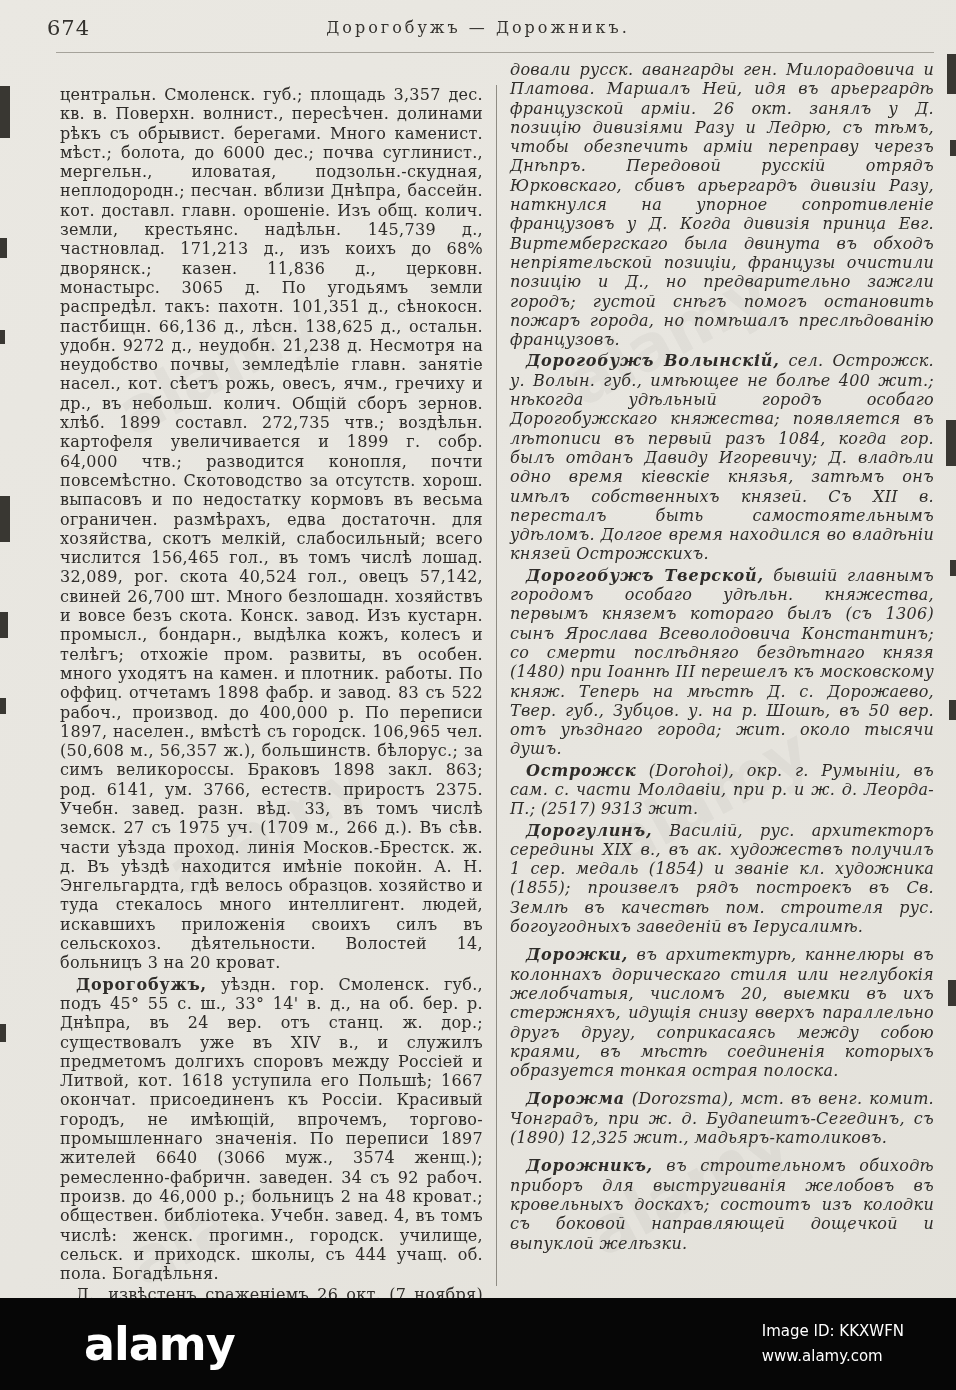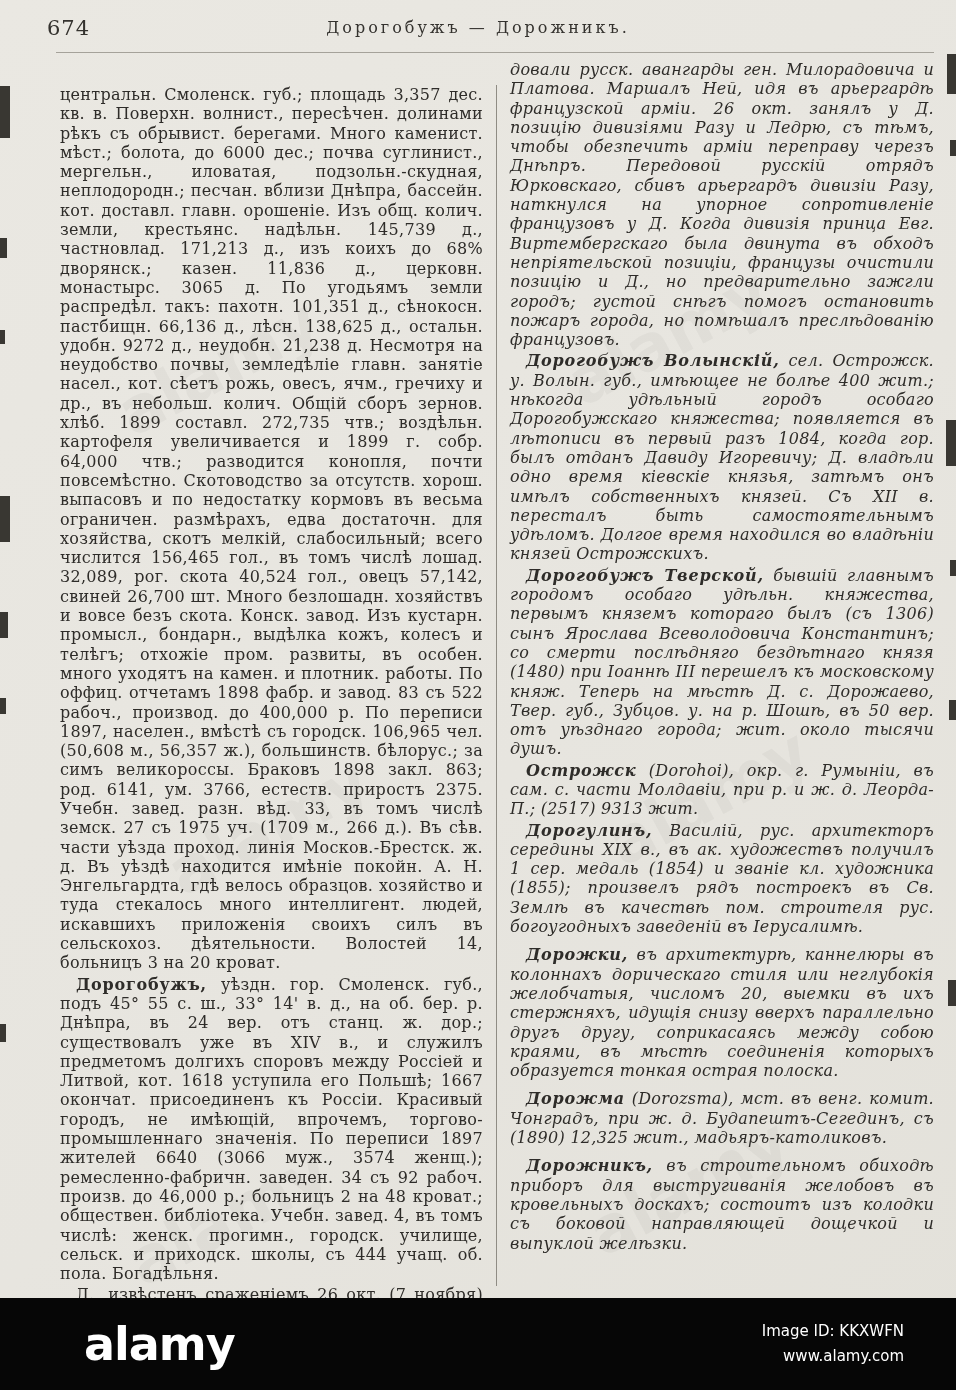--- a/index.html
+++ b/index.html
@@ -78,21 +78,21 @@
     color: #ffffff;
   }
   .alamy-logo {
     font-size: 46px;
     font-weight: 700;
     letter-spacing: -1px;
   }
   .alamy-meta {
     font-size: 15px;
     line-height: 1.65;
-    text-align: right;
+    text-align: left;
   }
 </style>
 </head>
 <body>
 
 <div class="scan">
 
   <div class="wm" style="left:110px; top:330px;">alamy</div>
   <div class="wm" style="left:560px; top:300px;">alamy</div>
   <div class="wm" style="left:160px; top:790px;">alamy</div>

